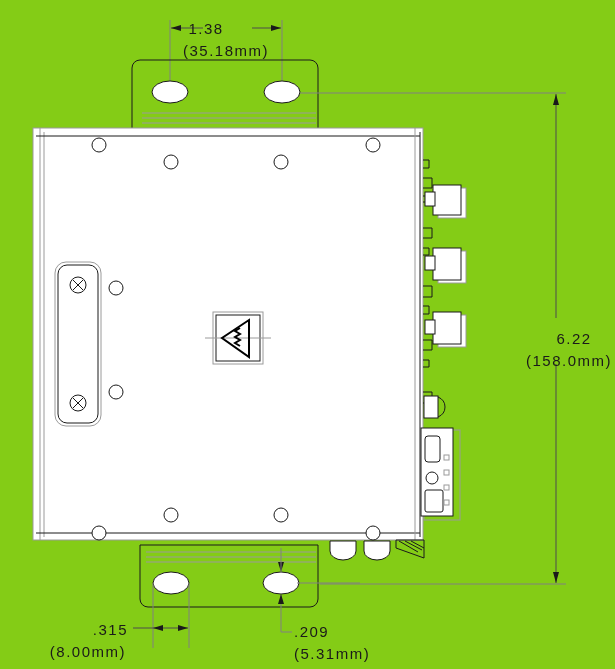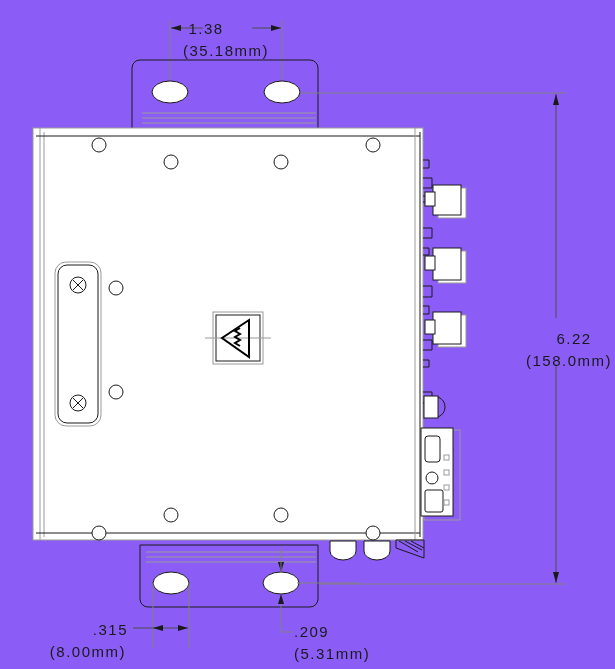--- a/index.html
+++ b/index.html
@@ -7,21 +7,21 @@
     padding: 0;
     background: #ffffff;
   }
   body {
     font-family: "Liberation Sans", sans-serif;
   }
   #drawing-root {
     position: relative;
     width: 615px;
     height: 669px;
-    background: #8b5cf6;
+    background: #84cc16;
     overflow: hidden;
   }
   #drawing-svg {
     position: absolute;
     left: 0;
     top: 0;
     width: 615px;
     height: 669px;
   }
   .dim-text {

